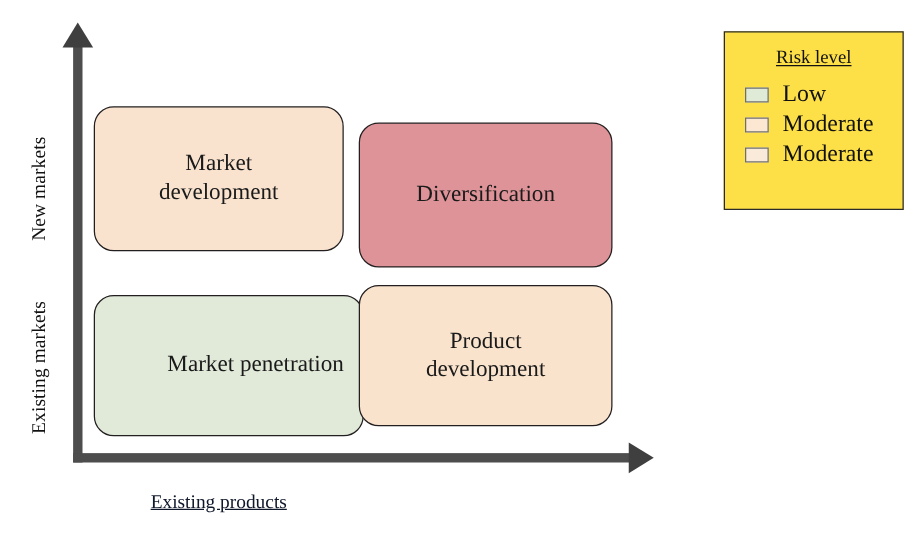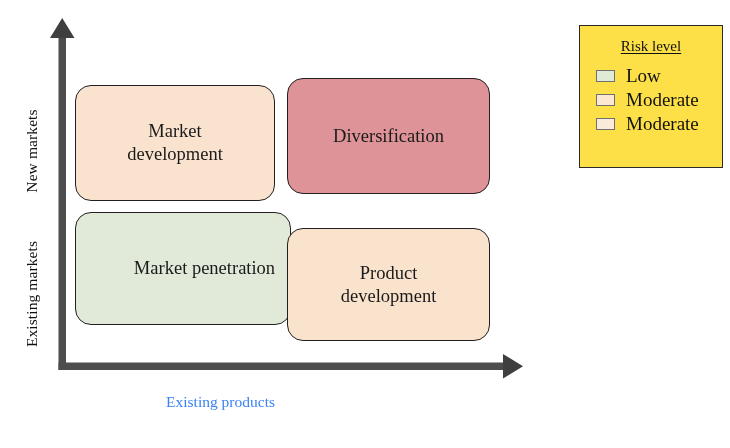--- a/index.html
+++ b/index.html
@@ -53,43 +53,44 @@
     top: 285px;
     left: -68px;
     transform: rotate(-90deg);
   }
 
   .x-axis-label {
     position: absolute;
     top: 393px;
     font-size: 15.5px;
     white-space: nowrap;
-    color: #3b82f6;
-    text-align: right;
+    color: #0f172a;
+    text-align: center;
+    text-decoration: underline;
   }
   #x-label-existing { left: 75px; width: 200px; }
   #x-label-new      { left: 287px; width: 203px; }
 
   
   .quad {
     position: absolute;
     border: 1.4px solid #231f20;
     border-radius: 16px;
     display: flex;
     align-items: center;
     justify-content: center;
     text-align: center;
     font-size: 18.5px;
     line-height: 1.24;
     color: #1a1a1a;
     box-sizing: border-box;
   }
   #quad-market-development { left: 75px;  top: 85px;  width: 200px; height: 116px; }
-  #quad-diversification    { left: 287px; top: 78px;  width: 203px; height: 116px; }
-  #quad-market-penetration { left: 75px;  top: 212px; width: 216px; height: 113px; padding-left: 43px; }
+  #quad-diversification    { left: 287px; top: 98px;  width: 203px; height: 116px; }
+  #quad-market-penetration { left: 75px;  top: 236px; width: 216px; height: 113px; padding-left: 43px; }
   #quad-product-development{ left: 287px; top: 228px; width: 203px; height: 113px; justify-content: center; }
 
   .quad-label { display: block; padding: 0 8px; }
 
   
   #legend {
     position: absolute;
     left: 546px;
     top: 25px;
     width: 144px;

